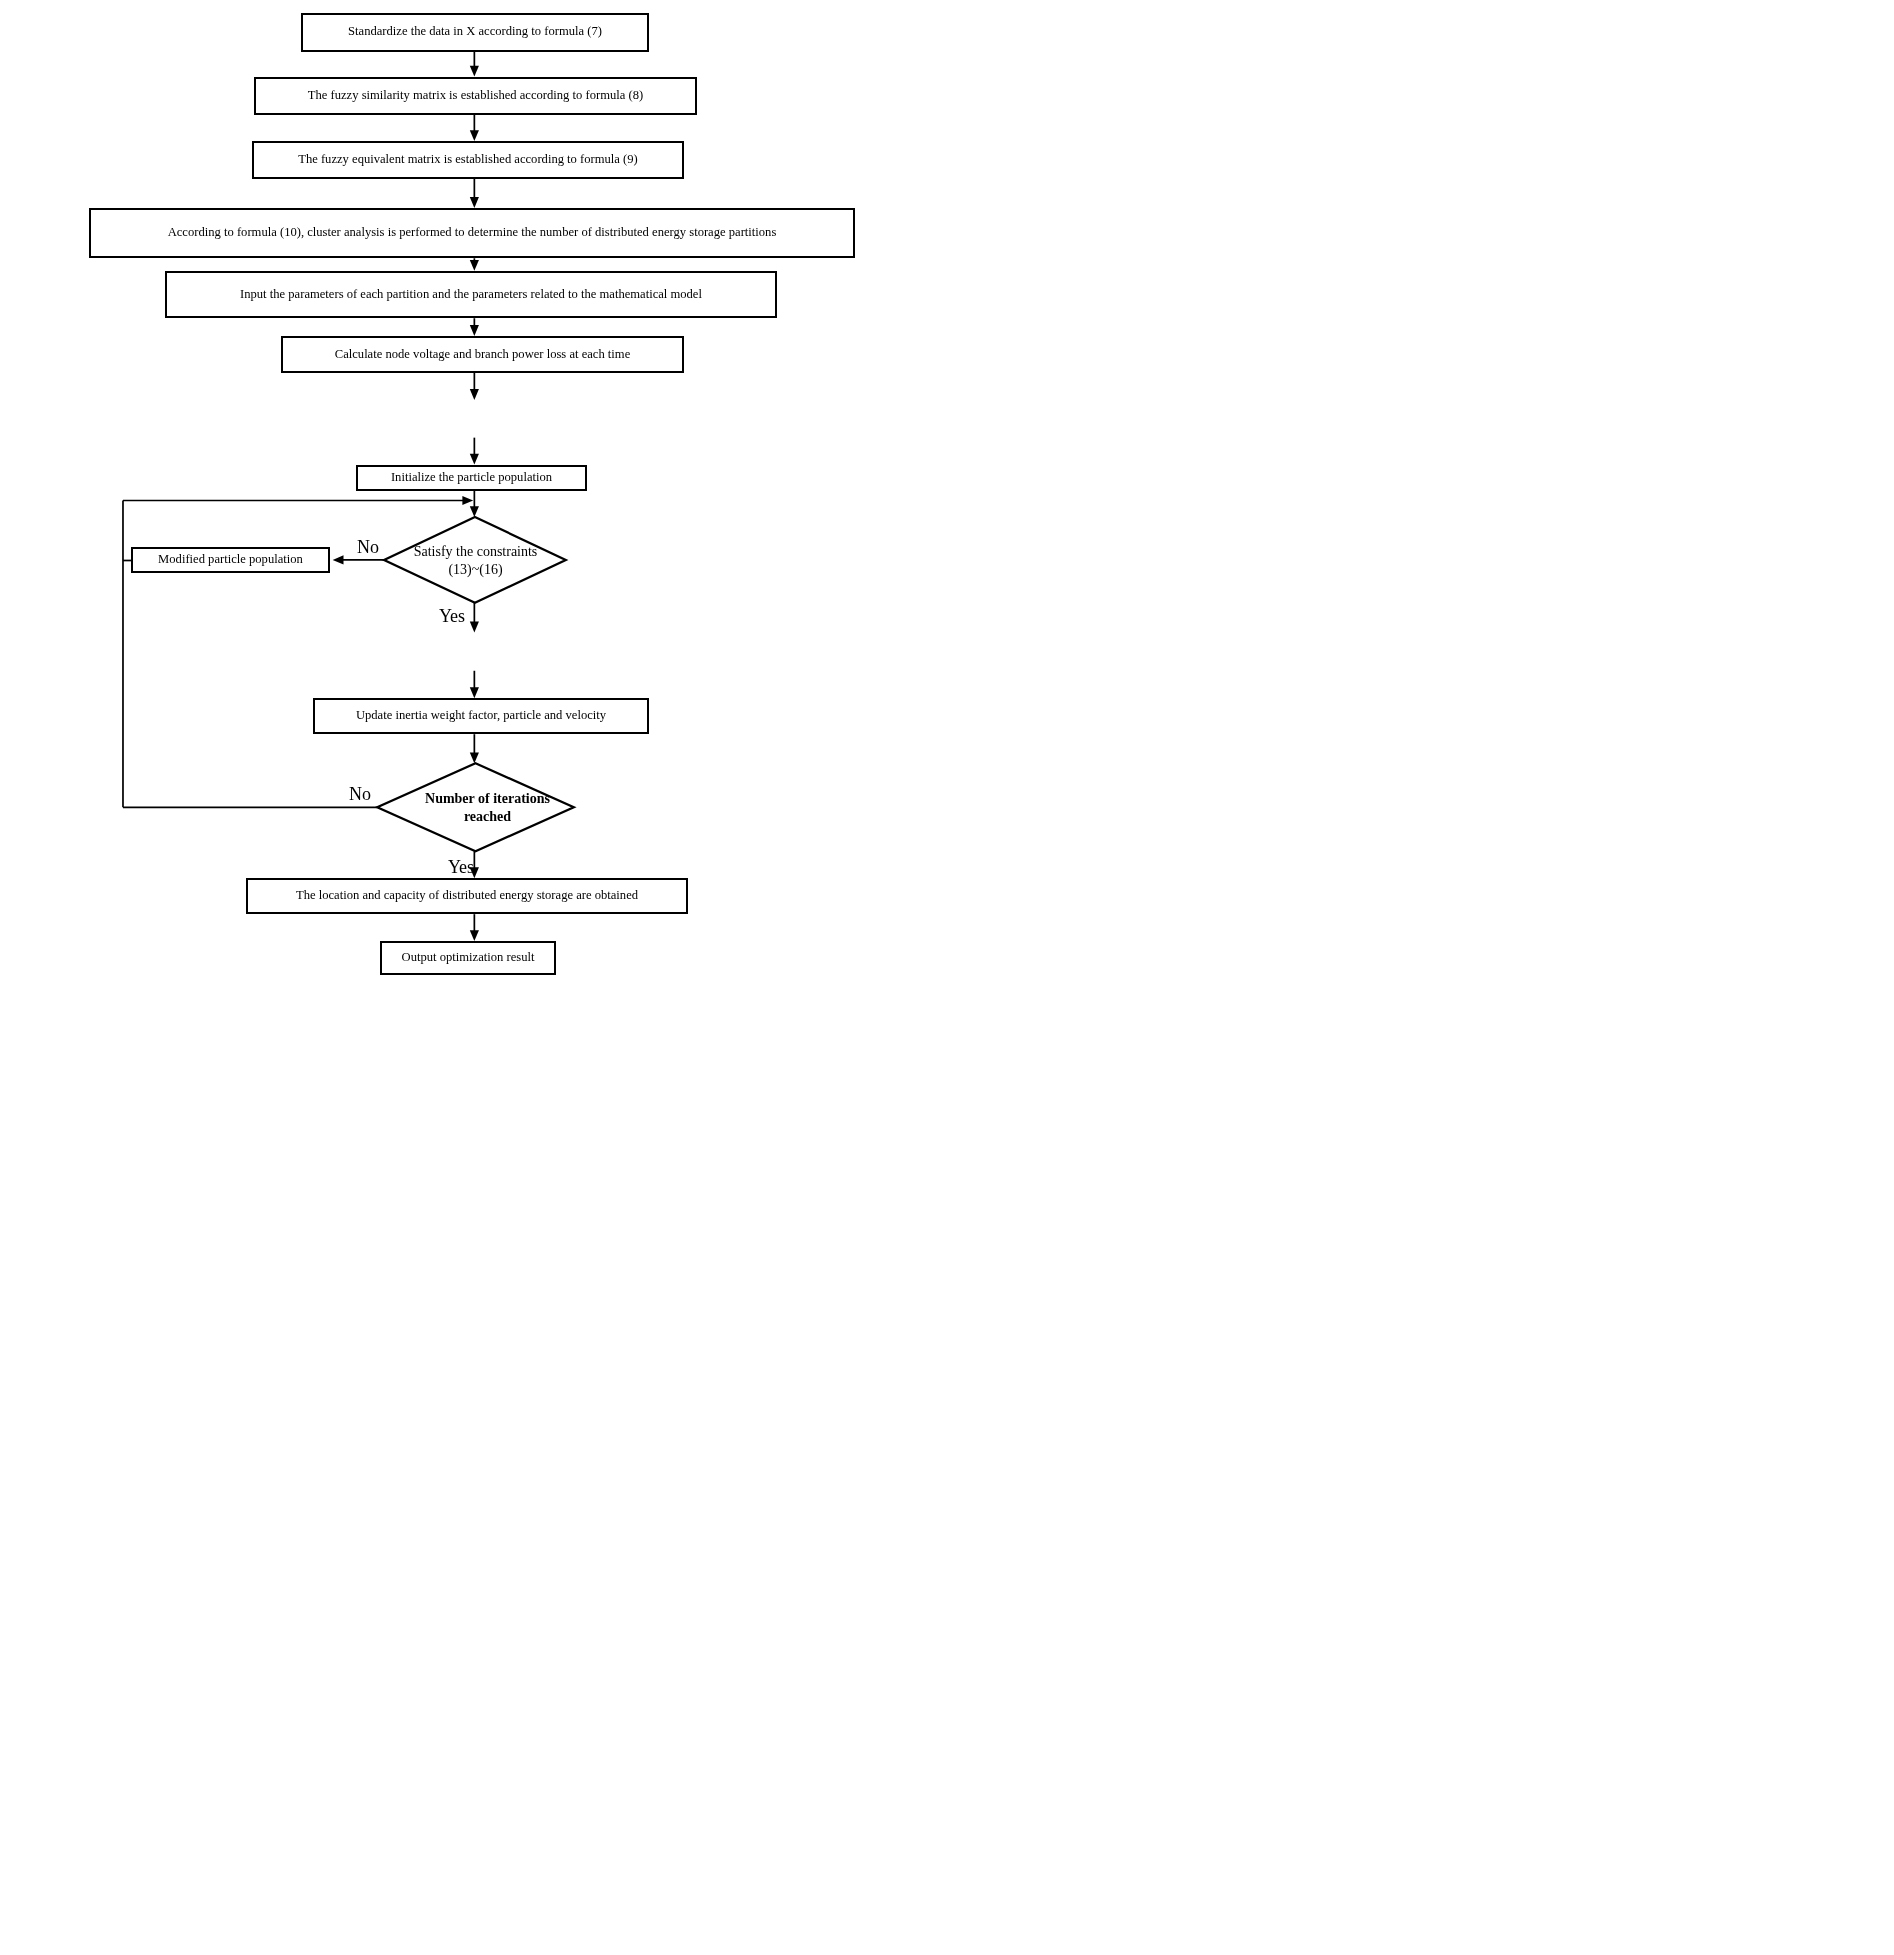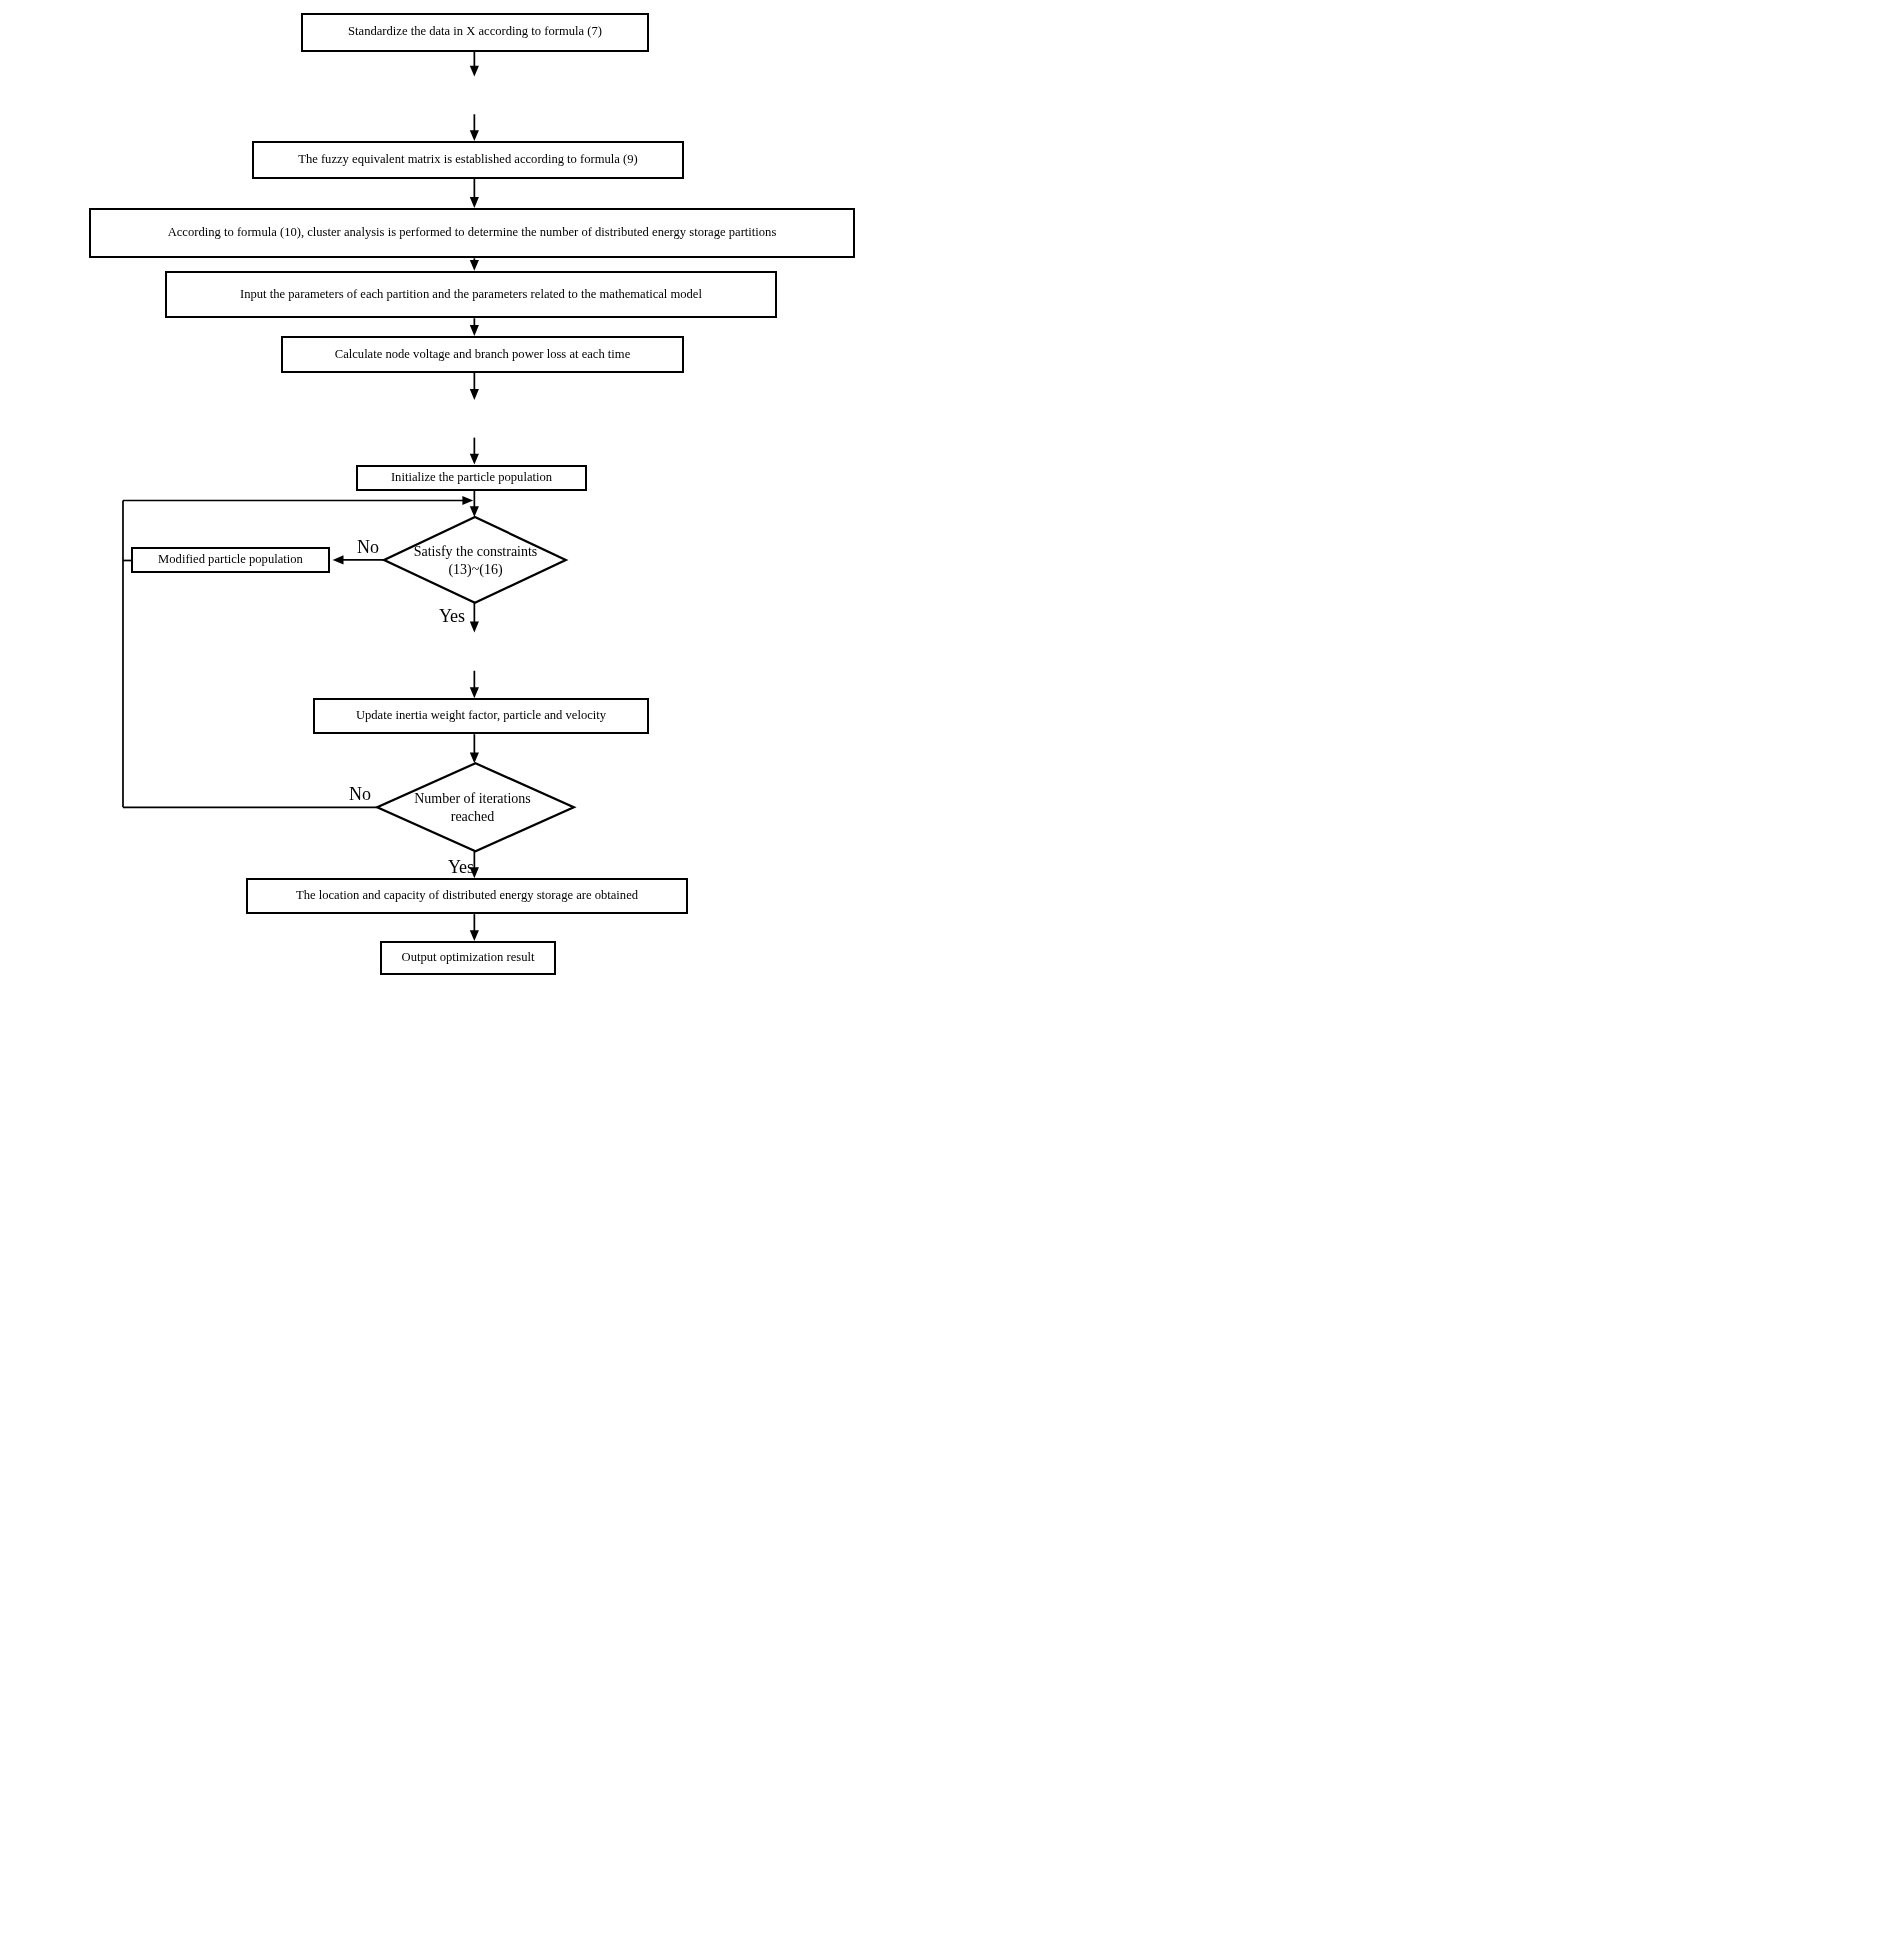--- a/index.html
+++ b/index.html
@@ -91,20 +91,21 @@
       <polygon points="822,1628 838,1628 830,1647"></polygon>
     </g>
     <g fill="#ffffff" stroke="#000000" stroke-width="4">
       <polygon points="831,905 990,980 831,1055 672,980"></polygon>
       <polygon points="832,1336 1004,1413 832,1490 660,1413"></polygon>
     </g>
   </svg>
 
   <div class="box" style="left:301px; top:12.6px;  width:348px;  height:39px;">Standardize the data in X according to formula (7)</div>
 
+  <div class="box" style="left:254px; top:77px; width:443px;  height:38px;">The fuzzy similarity matrix is established according to formula (8)</div>
 
   <div class="box" style="left:252px; top:141px; width:432px;  height:38px;">The fuzzy equivalent matrix is established according to formula (9)</div>
 
   <div class="box" style="left:89px; top:208px; width:766px; height:50px;">According to formula (10), cluster analysis is performed to determine the number of distributed energy storage partitions</div>
 
   <div class="box" style="left:165px; top:271px; width:612px; height:47px;">Input the parameters of each partition and the parameters related to the mathematical model</div>
 
   <div class="box" style="left:281px; top:336px; width:403px;  height:37px;">Calculate node voltage and branch power loss at each time</div>
 
 
@@ -117,21 +118,21 @@
 
   <div class="box" style="left:246px; top:878px; width:442px;  height:36px;">The location and capacity of distributed energy storage are obtained</div>
 
   <div class="box" style="left:380px; top:941px; width:176px;  height:34px;">Output optimization result</div>
 
   <div class="dtext" style="left:384px; top:543px; width:183px;">
     <div>Satisfy the constraints</div>
     <div>(13)~(16)</div>
   </div>
 
-  <div class="dtext" style="left:381px; top:790px; width:183px;">
+  <div class="dtext" style="left:396px; top:790px; width:183px;font-weight:bold;">
     <div>Number of iterations</div>
     <div>reached</div>
   </div>
 
   <div class="edge-label" style="left:345px; top:538px; width:46px;">No</div>
 
   <div class="edge-label" style="left:429px; top:607px; width:46px;">Yes</div>
 
   <div class="edge-label" style="left:337px; top:785px; width:46px;">No</div>
 

